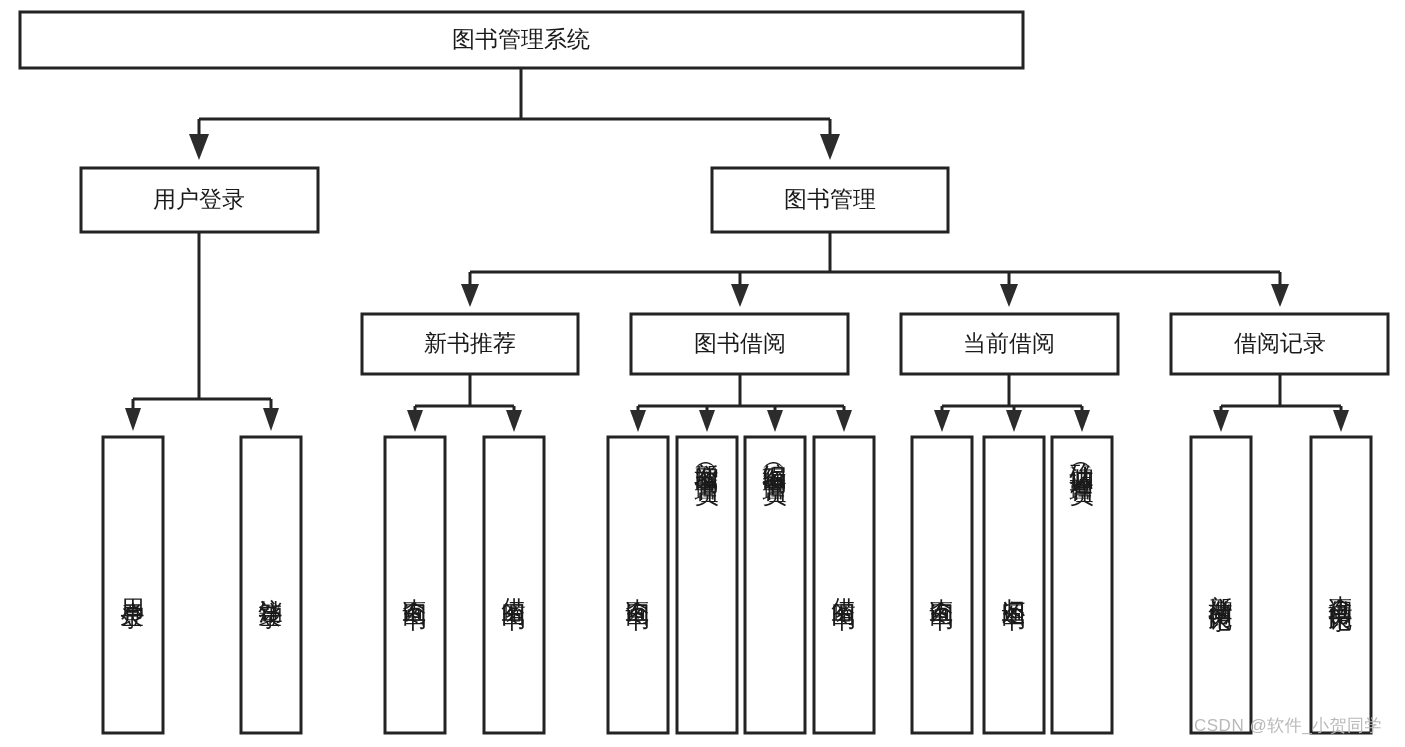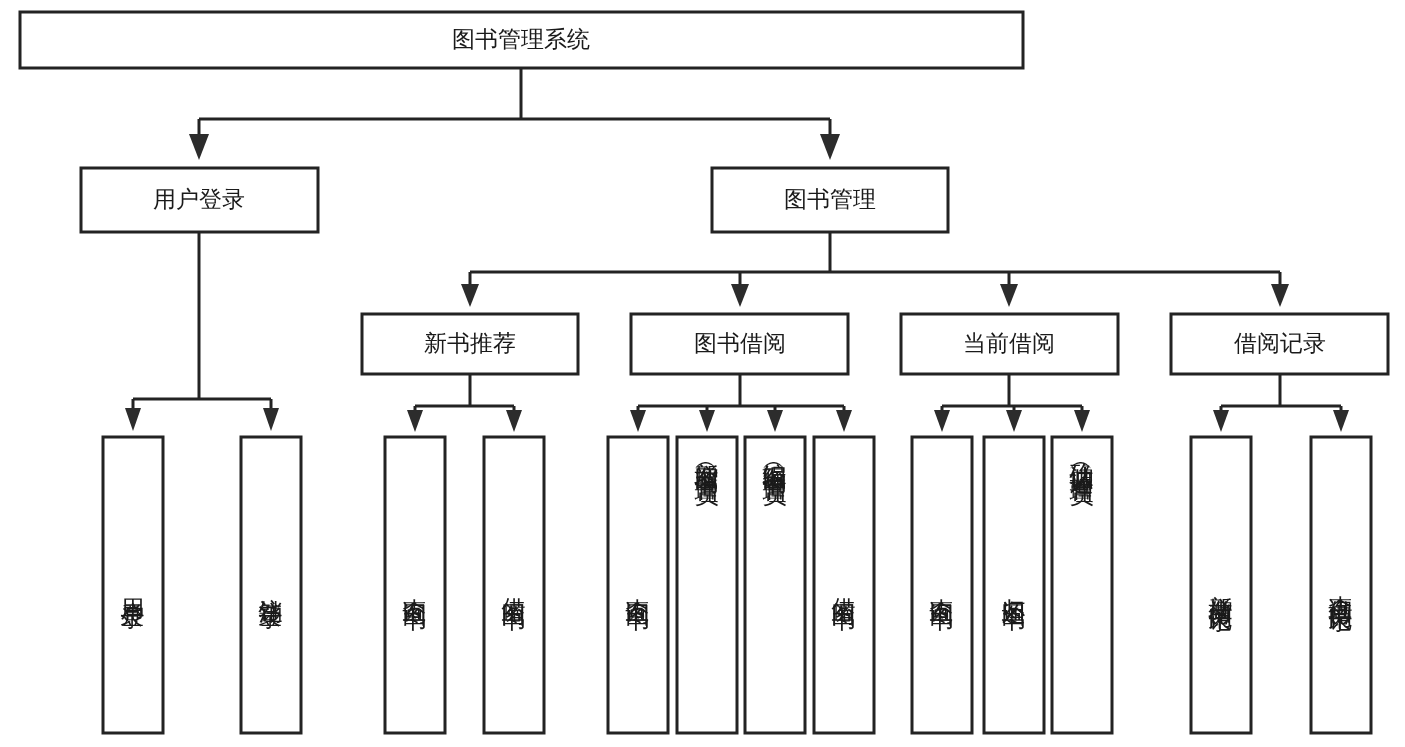--- a/index.html
+++ b/index.html
@@ -253,13 +253,14 @@
   <div class="leaf-label-wrap" style="left:1052px; top:437px; width:60px; height:296px; align-items:flex-start;">
     <span class="leaf-label" style="margin-top:6px;">确认归还（管理员）</span>
   </div>
   <div class="leaf-label-wrap" style="left:1191px; top:437px; width:60px; height:296px;">
     <span class="leaf-label">新增借阅记录</span>
   </div>
   <div class="leaf-label-wrap" style="left:1311px; top:437px; width:60px; height:296px;">
     <span class="leaf-label">查询借阅记录</span>
   </div>
 
+  <div class="watermark">CSDN @软件_小贺同学</div>
 </div>
 
 </body></html>

